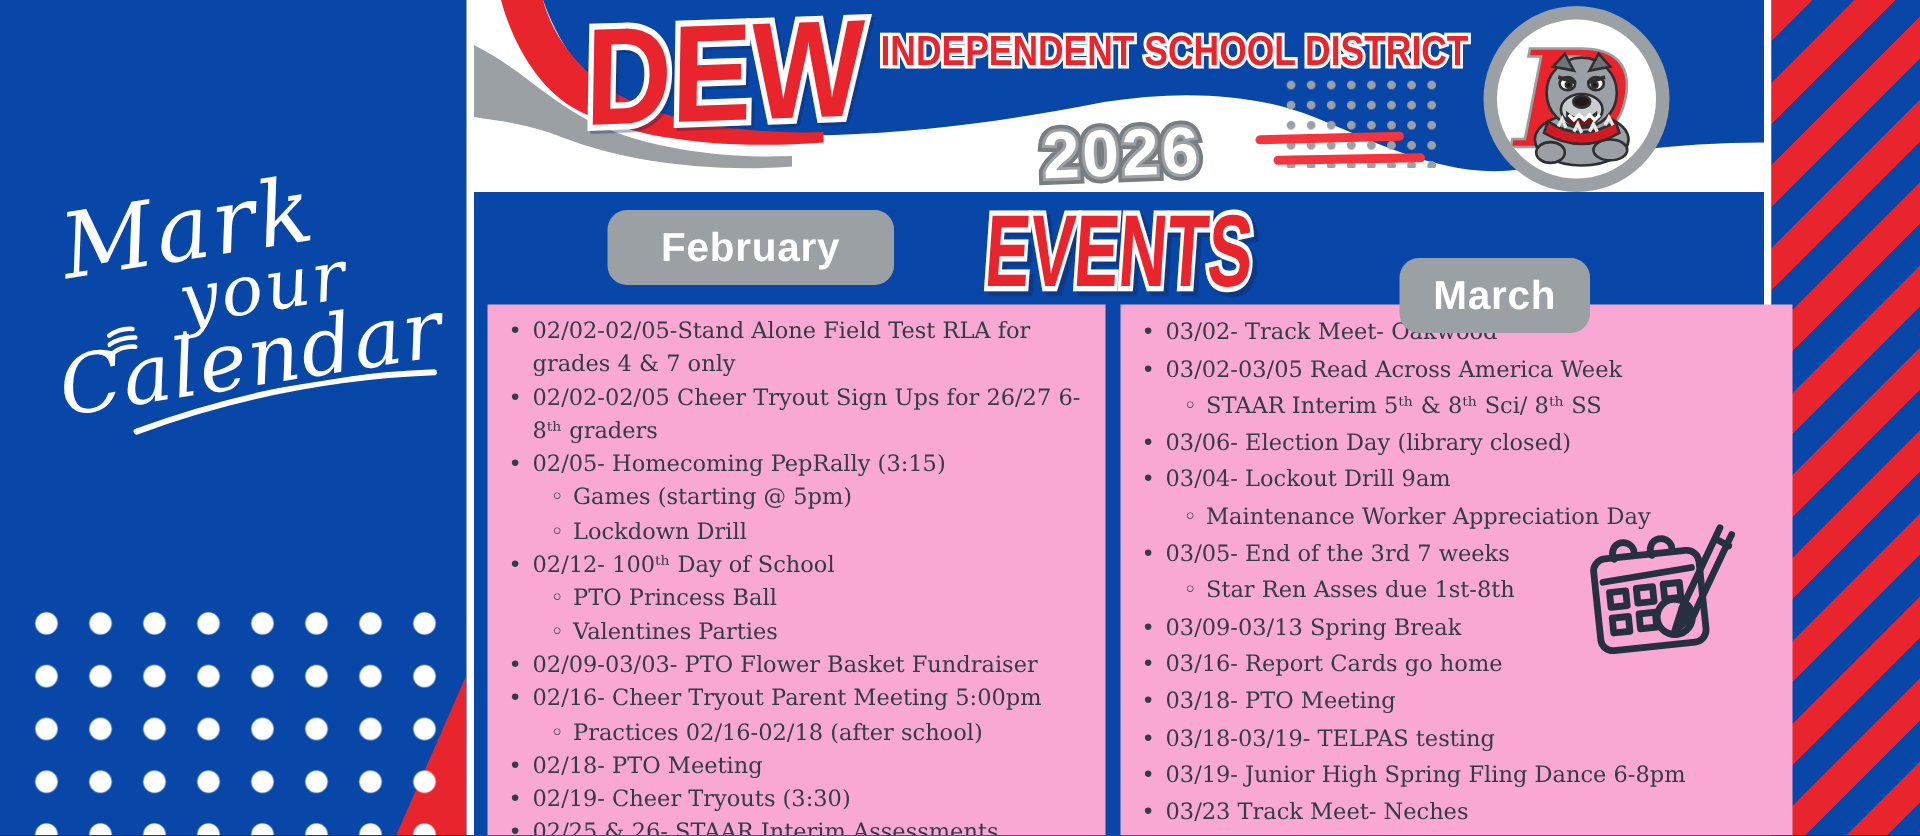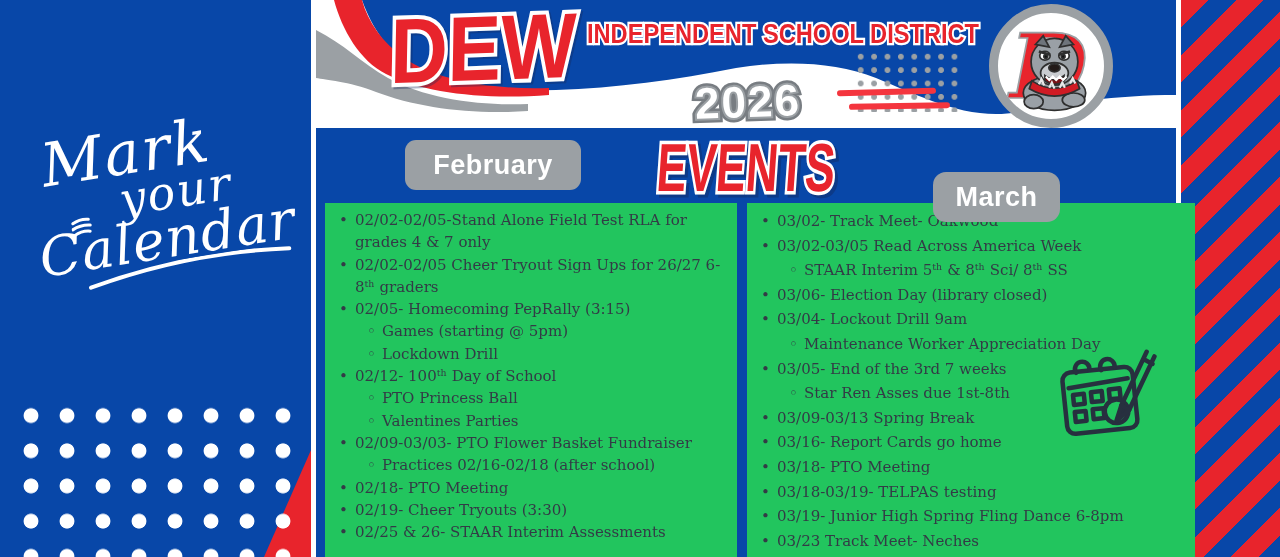--- a/index.html
+++ b/index.html
@@ -36,25 +36,25 @@
   .district-svg{position:absolute;left:268px;top:12px;z-index:4;}
   .year-svg{position:absolute;left:374px;top:78px;z-index:4;}
   .logo-ring{position:absolute;left:673px;top:4px;width:106px;height:106px;border-radius:50%;
       background:#fff;border:9px solid #9ba0a4;z-index:6;overflow:hidden;}
   .logo-ring svg{position:absolute;left:1px;top:2px;}
 
   .body{position:absolute;left:0;top:128px;width:860px;height:429px;background:#0847a8;}
   .pill{position:absolute;top:12px;height:50px;background:#9ba0a4;border-radius:13px;z-index:2;
         display:flex;align-items:center;justify-content:center;color:#fff;font-weight:bold;
         font-size:27px;letter-spacing:.5px;}
-  .pill.feb{left:89px;width:176px;border-radius:11px;}
+  .pill.feb{left:89px;width:191px;}
   .pill.mar{left:617px;width:127px;margin-top:32px;}
   .events-svg{position:absolute;left:333px;top:-1px;z-index:3;filter:drop-shadow(3px 3px 0 rgba(16,48,110,.55));}
 
-  .col{position:absolute;top:75px;height:354px;background:#22c55e;box-sizing:border-box;
+  .col{position:absolute;top:75px;height:354px;background:#f9a8d4;box-sizing:border-box;
        padding:6px 8px 0 10px;z-index:1;}
   .col.feb{left:9px;width:412px;}
   .col.mar{left:431px;width:448px;}
   .col ul{list-style:none;margin:0;padding:0;}
   .col li{position:relative;padding-left:20px;font-size:15px;color:#333b46;
           font-family:"DejaVu Serif","DejaVu Sans",serif;}
   .col.feb li{line-height:22.3px;}
   .col.mar li{line-height:24.6px;}
   .col li::before{content:"•";position:absolute;left:4px;top:0;}
   .col li.lv2{margin-left:27px;}
@@ -179,20 +179,21 @@
             <li class="lv2"><span>Lockdown Drill</span></li>
 
             <li class="lv1"><span>02/12- 100ᵗʰ Day of School</span></li>
 
             <li class="lv2"><span>PTO Princess Ball</span></li>
 
             <li class="lv2"><span>Valentines Parties</span></li>
 
             <li class="lv1"><span>02/09-03/03- PTO Flower Basket Fundraiser</span></li>
 
+            <li class="lv1"><span>02/16- Cheer Tryout Parent Meeting 5:00pm</span></li>
 
             <li class="lv2"><span>Practices 02/16-02/18 (after school)</span></li>
 
             <li class="lv1"><span>02/18- PTO Meeting</span></li>
 
             <li class="lv1"><span>02/19- Cheer Tryouts (3:30)</span></li>
 
             <li class="lv1"><span>02/25 &amp; 26- STAAR Interim Assessments</span></li>
           </ul>
       </div>

